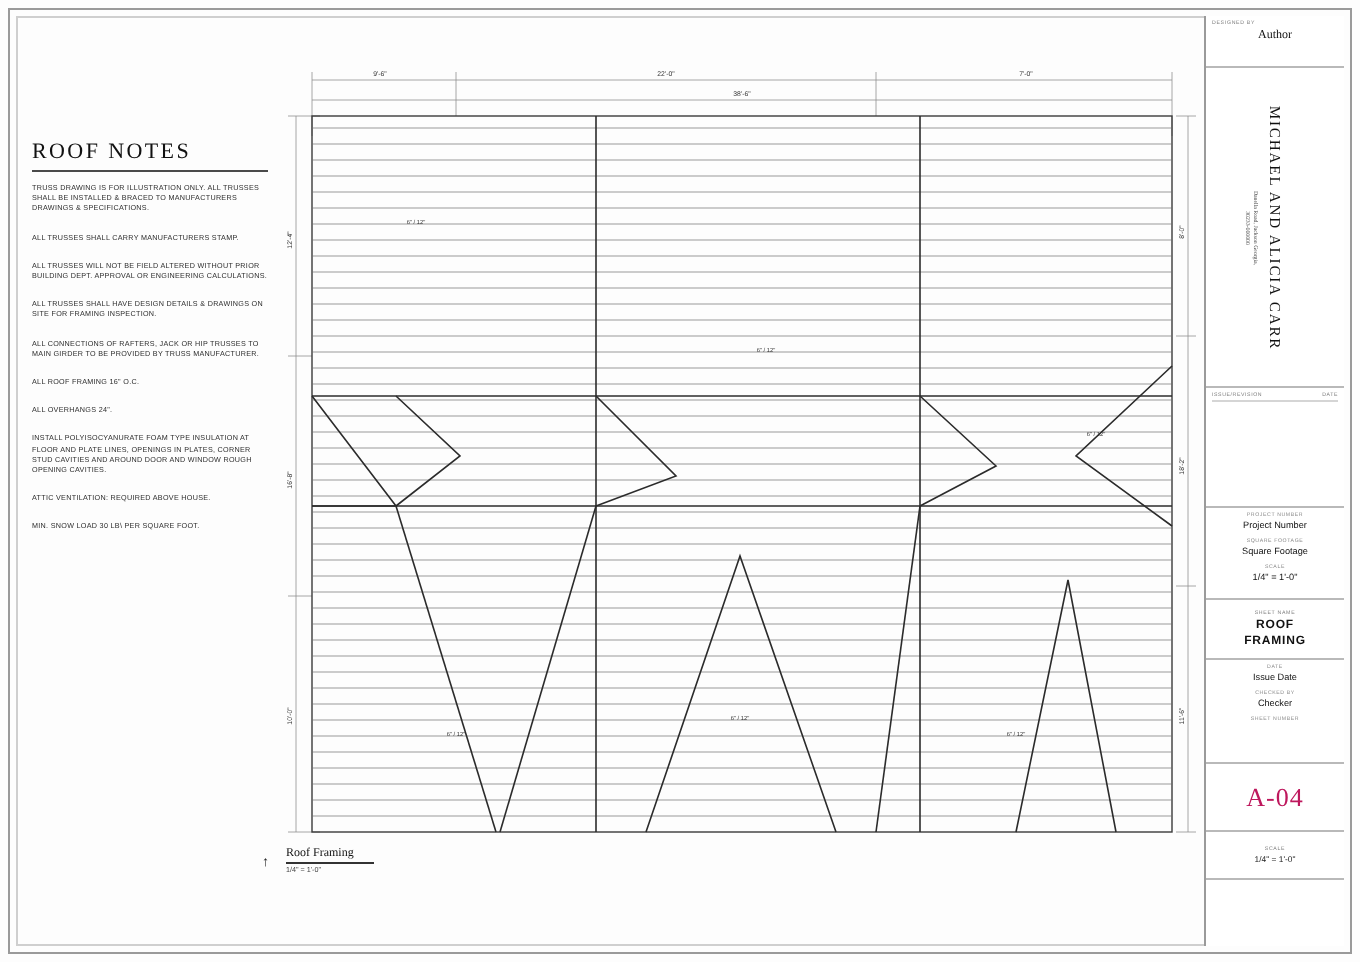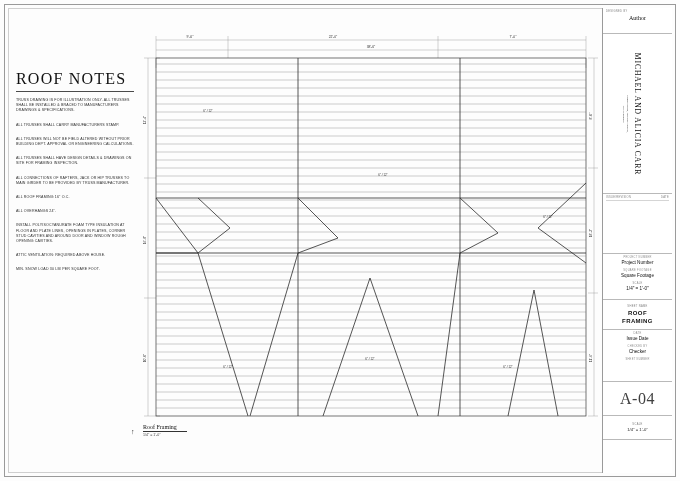--- a/index.html
+++ b/index.html
@@ -23,26 +23,26 @@
   #tb-revisions{height:60px;}
   .rev-head{display:flex;justify-content:space-between;font-size:2.6px;color:#7d7d7d;letter-spacing:.3px;border-bottom:1px solid #d5d5d5;padding-bottom:1px;}
   #tb-project{height:46px;}
   .kv{margin-bottom:3px;}
   .kv .k{font-size:2.6px;color:#8a8a8a;letter-spacing:.3px;text-align:center;line-height:4px;}
   .kv .v{font-size:4.6px;color:#111;text-align:center;line-height:6px;}
   #tb-sheetname{height:30px;display:flex;flex-direction:column;align-items:center;justify-content:center;}
   .sheet-name{font-size:6px;font-weight:bold;letter-spacing:.4px;text-align:center;line-height:8px;color:#111;}
   #tb-meta{height:52px;}
   #tb-sheetnum{height:34px;display:flex;flex-direction:column;align-items:center;justify-content:center;}
-  .sheet-num{font-family:"Liberation Serif",serif;font-size:16px;color:#404040;letter-spacing:.5px;}
+  .sheet-num{font-family:"Liberation Serif",serif;font-size:13px;color:#be185d;letter-spacing:.5px;}
   #tb-scale{height:24px;display:flex;flex-direction:column;align-items:center;justify-content:center;}
 
   
   #notes{position:absolute;left:16px;top:70px;width:120px;}
-  #notes h1{font-family:"Liberation Serif",serif;font-size:16px;font-weight:normal;letter-spacing:1.2px;margin:0 0 3px 0;color:#111;}
+  #notes h1{font-family:"Liberation Serif",serif;font-size:11px;font-weight:normal;letter-spacing:1.2px;margin:0 0 3px 0;color:#111;}
   #notes .rule{width:118px;height:1px;background:#4a4a4a;margin-bottom:6px;}
   .note{font-size:3.6px;line-height:5.2px;letter-spacing:.15px;color:#2c2c2c;margin-bottom:9px;text-transform:uppercase;}
 
   
   #drawing{position:absolute;left:138px;top:28px;width:460px;height:420px;}
   svg{display:block;}
   #viewtitle{position:absolute;left:143px;top:424px;}
   #viewtitle .vt-name{font-size:6px;color:#111;font-family:"Liberation Serif",serif;}
   #viewtitle .vt-scale{font-size:3.6px;color:#444;margin-top:1px;}
   #viewtitle .vt-rule{width:44px;height:1px;background:#333;margin:1px 0;}

